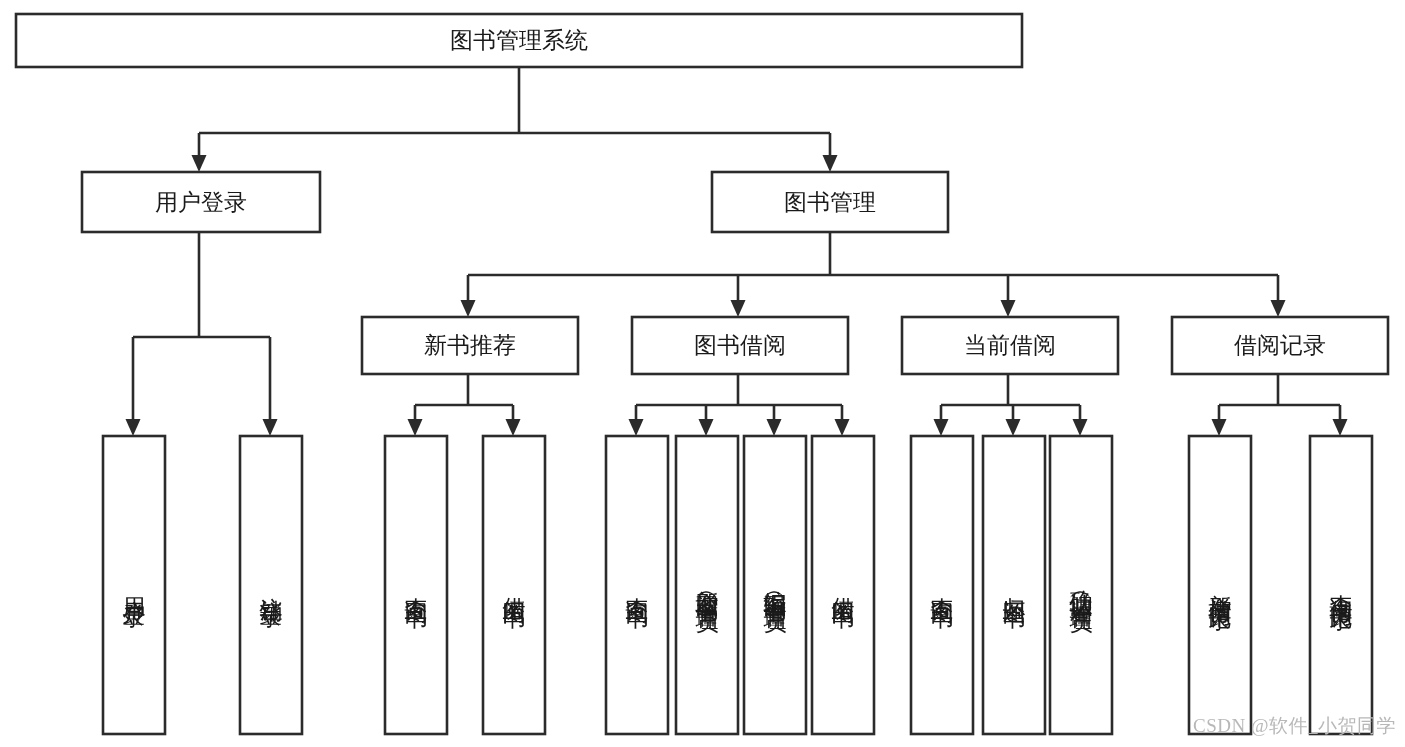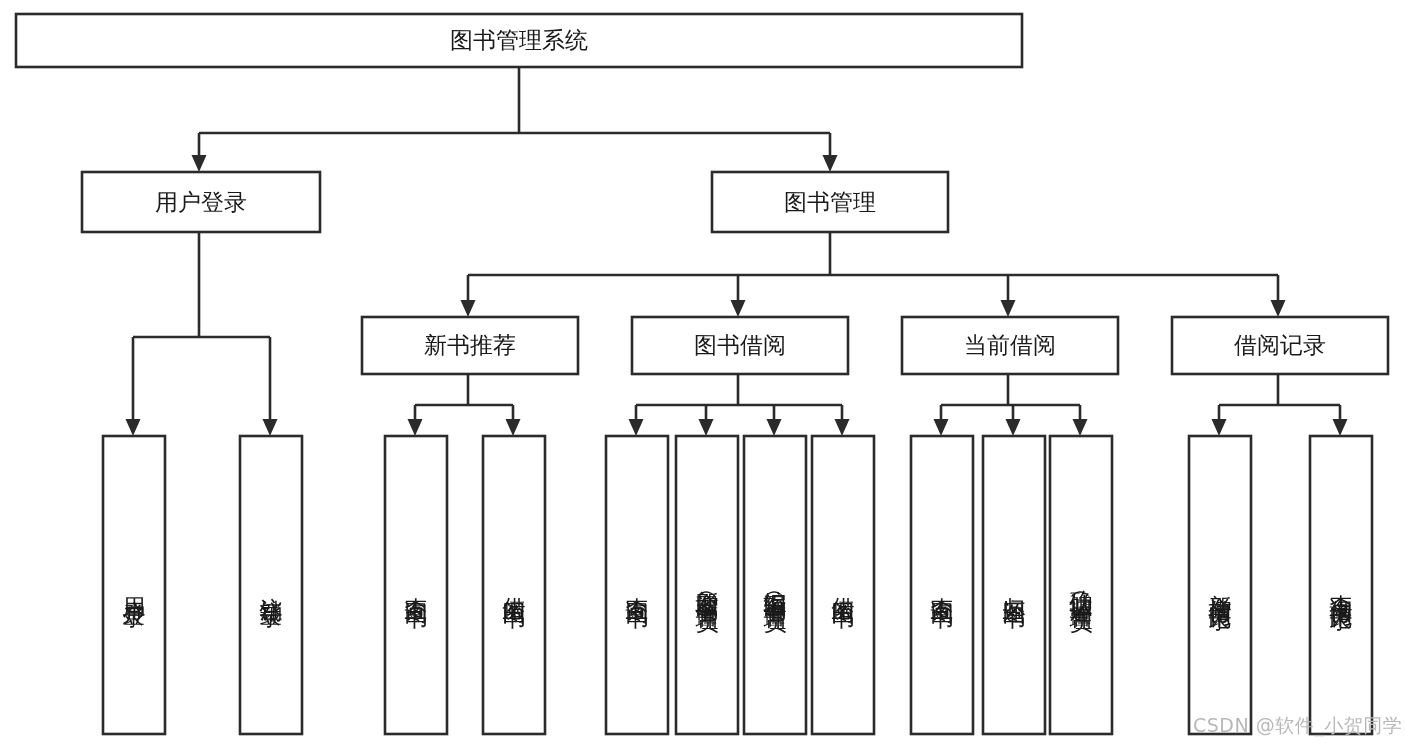--- a/index.html
+++ b/index.html
@@ -176,15 +176,15 @@
       <div class="node-label-v" style="left: 676px; top: 436px; width: 62px; height: 298px;">新增图书（管理员）</div>
       <div class="node-label-v" style="left: 744px; top: 436px; width: 62px; height: 298px;">编辑图书（管理员）</div>
       <div class="node-label-v" style="left: 812px; top: 436px; width: 62px; height: 298px;">借阅图书</div>
       <div class="node-label-v" style="left: 911px; top: 436px; width: 62px; height: 298px;">查询图书</div>
       <div class="node-label-v" style="left: 983px; top: 436px; width: 62px; height: 298px;">归还图书</div>
       <div class="node-label-v" style="left: 1050px; top: 436px; width: 62px; height: 298px;">确认归还（管理员）</div>
       <div class="node-label-v" style="left: 1189px; top: 436px; width: 62px; height: 298px;">新增借阅记录</div>
       <div class="node-label-v" style="left: 1310px; top: 436px; width: 62px; height: 298px;">查询借阅记录</div>
     </div>
 
-  <div class="watermark" style="left: 1193px; top: 713px; color: rgb(184, 184, 184);">CSDN @软件_小贺同学</div>
+  <div class="watermark" style="left: 1193px; top: 713px; color: rgb(184, 184, 184); font-family: Liberation Serif, serif;">CSDN @软件_小贺同学</div>
 
 </div>
 
 </body></html>

